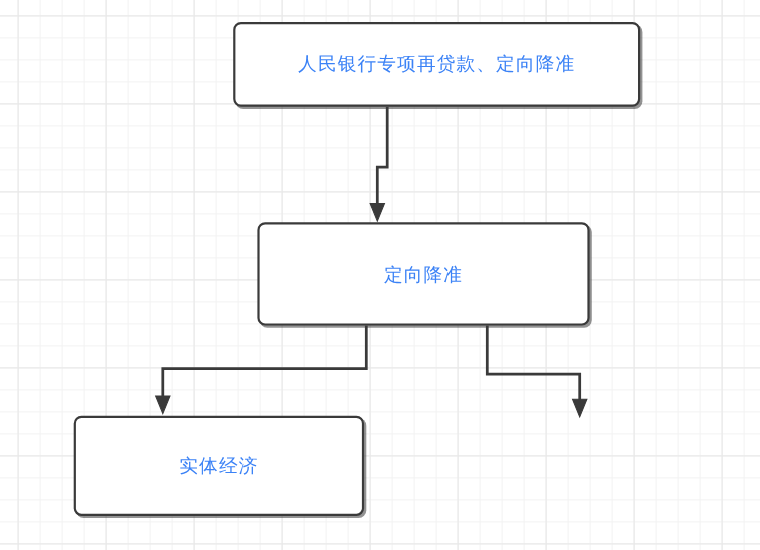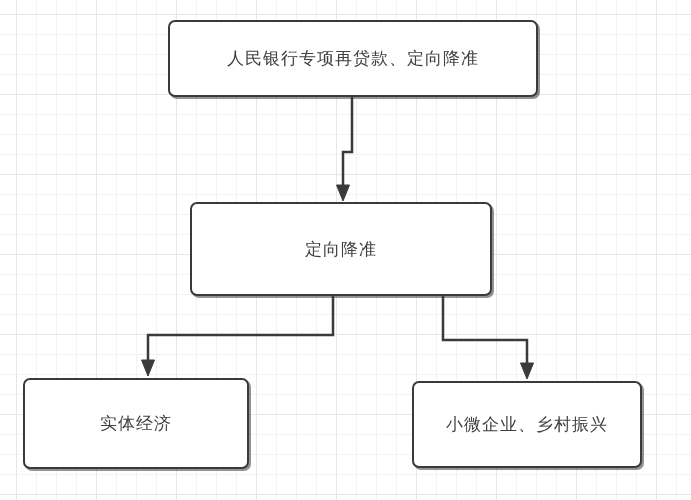--- a/index.html
+++ b/index.html
@@ -45,26 +45,27 @@
     box-sizing: border-box;
     background: #ffffff;
     border: 2.5px solid #3a3a3a;
     border-radius: 7px;
     box-shadow: 2px 2px 0 rgba(58, 58, 58, 0.55);
     display: flex;
     align-items: center;
     justify-content: center;
     font-size: 17px;
     letter-spacing: 1px;
-    color: #404040;
+    color: #3b82f6;
     text-align: center;
+    margin-left: 44px;
   }
   .node-top          { left: 168px; top:  20px; width: 370px; height:  77px; }
   .node-middle       { left: 190px; top: 202px; width: 302px; height:  94px; }
-  .node-bottom-left  { left:  23px; top: 378px; width: 226px; height:  91px; }
+  .node-bottom-left  { left:  23px; top: 378px; width: 264px; height:  91px; }
   .node-bottom-right { left: 412px; top: 381px; width: 230px; height:  87px; }
 </style>
 </head>
 <body>
 
 <div class="canvas">
 
   <svg class="connectors" width="691" height="500" viewBox="0 0 691 500" aria-hidden="true">
 
     <g>
@@ -88,17 +89,14 @@
   </div>
 
   <div class="node node-middle">
     <span>定向降准</span>
   </div>
 
   <div class="node node-bottom-left">
     <span>实体经济</span>
   </div>
 
-  <div class="node node-bottom-right">
-    <span>小微企业、乡村振兴</span>
-  </div>
 
 </div>
 
 </body></html>

